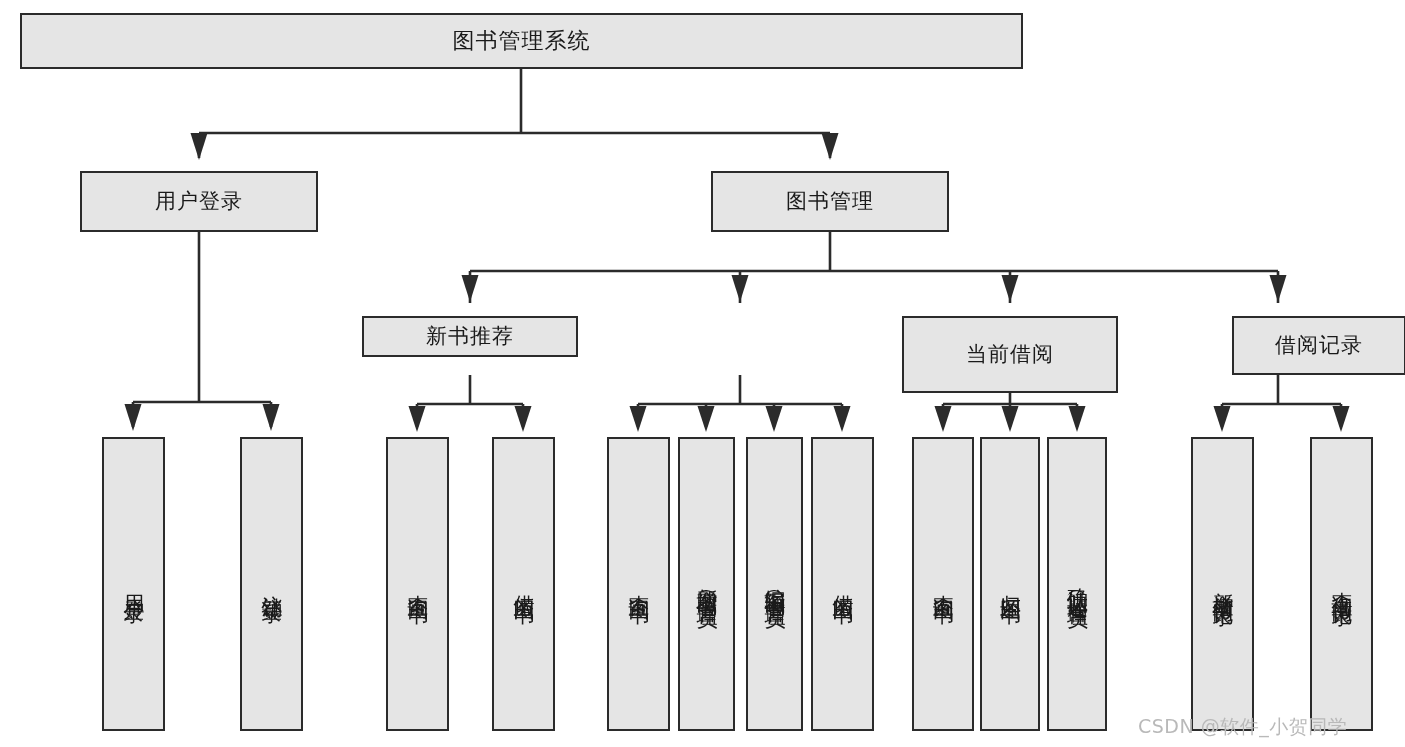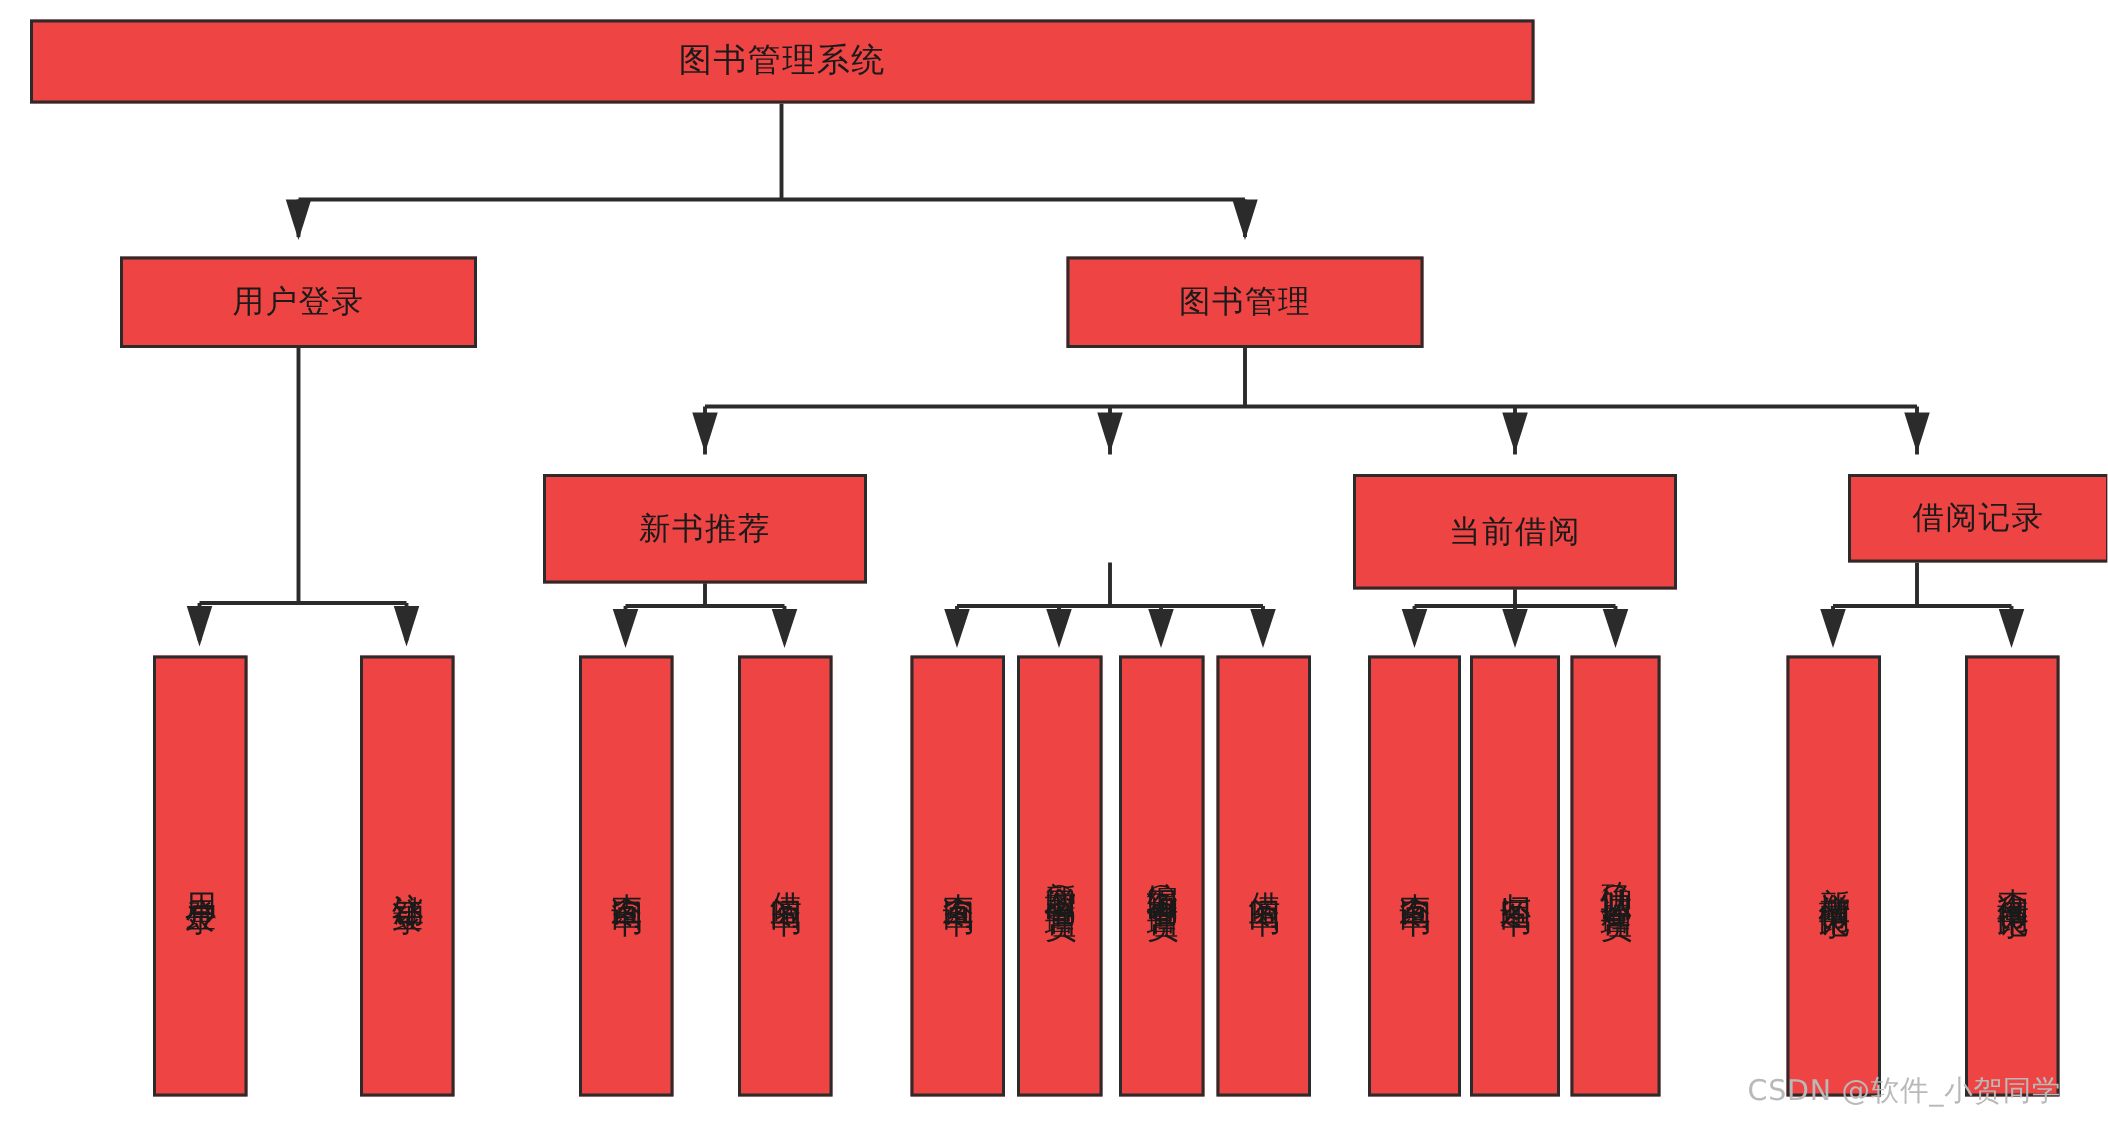--- a/index.html
+++ b/index.html
@@ -23,21 +23,21 @@
     left: 0;
     top: 0;
     width: 1405px;
     height: 747px;
     pointer-events: none;
   }
   .node {
     position: absolute;
     box-sizing: border-box;
     border: 2px solid #2b2b2b;
-    background: #ef4444;
+    background: #e5e5e5;
     display: flex;
     align-items: center;
     justify-content: center;
     color: #1a1a1a;
   }
   .node .lbl {
     display: block;
     text-align: center;
     line-height: 1.18;
   }
@@ -159,21 +159,21 @@
     <span class="lbl">图书管理系统</span>
   </div>
 
   <div class="node h" style="left:80px; top:171px; width:238px; height:61px;">
     <span class="lbl">用户登录</span>
   </div>
   <div class="node h" style="left:711px; top:171px; width:238px; height:61px;">
     <span class="lbl">图书管理</span>
   </div>
 
-  <div class="node h" style="left:362px; top:316px; width:216px; height:73px;">
+  <div class="node h" style="left:362px; top:316px; width:216px; height:41px;">
     <span class="lbl">新书推荐</span>
   </div>
   <div class="node h" style="left:902px; top:316px; width:216px; height:77px;">
     <span class="lbl">当前借阅</span>
   </div>
   <div class="node h" style="left:1232px; top:316px; width:174px; height:59px;">
     <span class="lbl">借阅记录</span>
   </div>
 
   <div class="node v" style="left:102px; top:437px; width:63px; height:294px;">
@@ -213,15 +213,15 @@
     <span class="lbl">确认归还（管理员）</span>
   </div>
 
   <div class="node v" style="left:1191px; top:437px; width:63px; height:294px;">
     <span class="lbl">新增借阅记录</span>
   </div>
   <div class="node v" style="left:1310px; top:437px; width:63px; height:294px;">
     <span class="lbl">查询借阅记录</span>
   </div>
 
-  <div class="watermark" style="left:1138px; top:714px;margin-left:27px;">CSDN @软件_小贺同学</div>
+  <div class="watermark" style="left:1138px; top:714px;">CSDN @软件_小贺同学</div>
 
 </div>
 
 </body></html>

